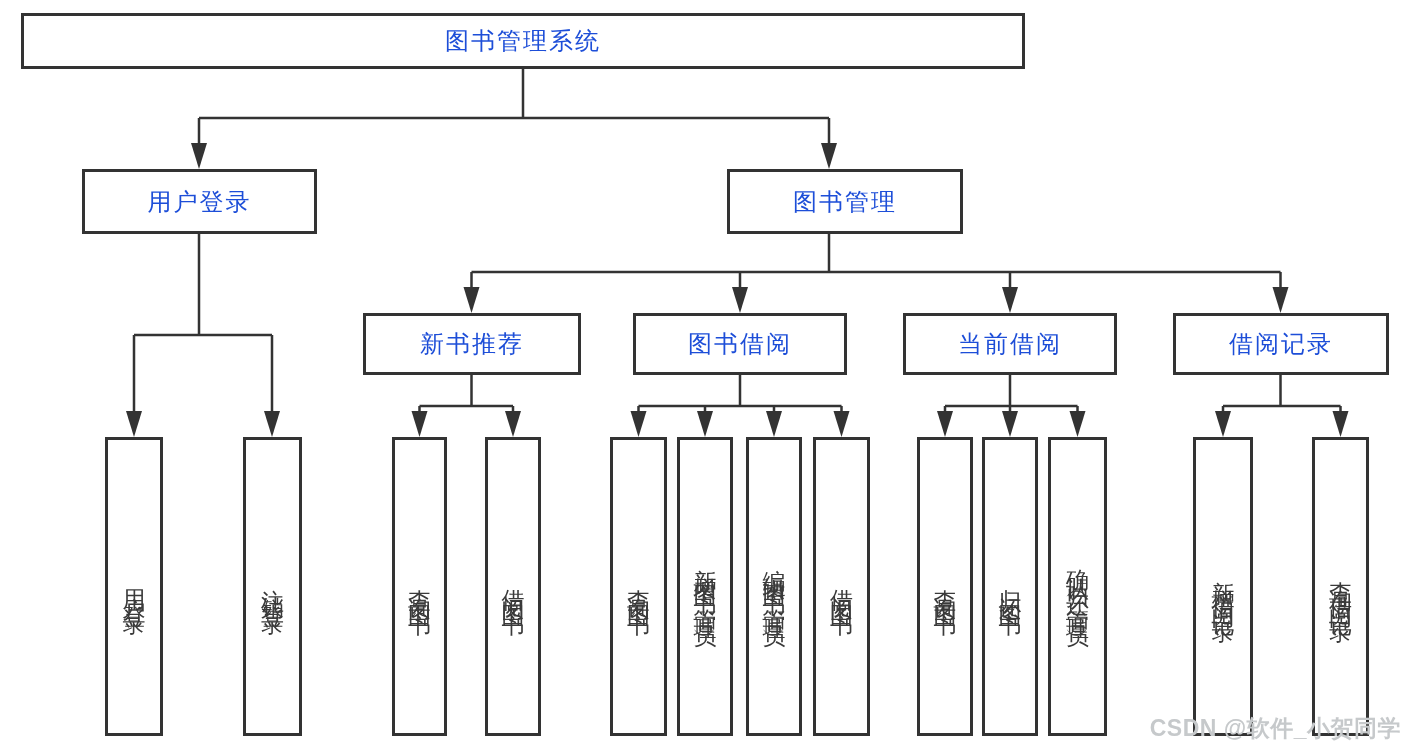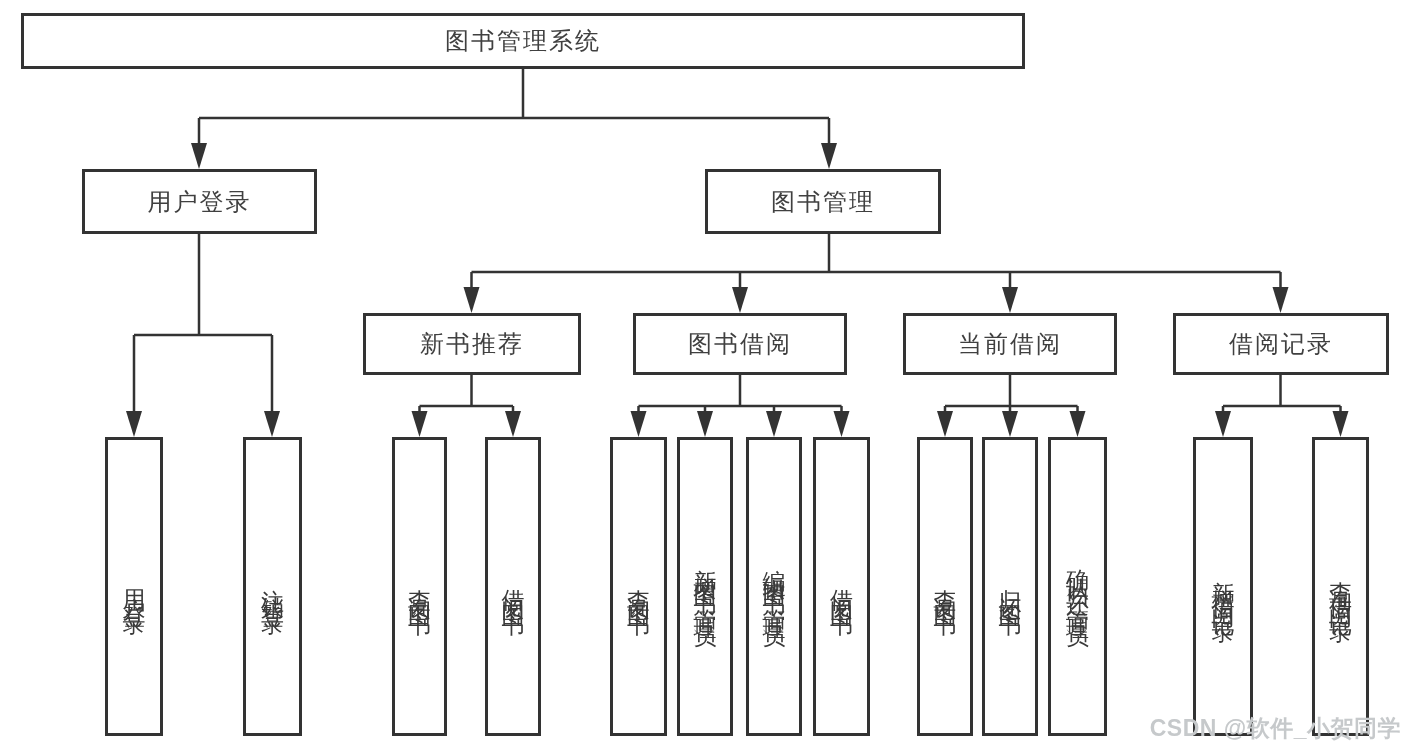--- a/index.html
+++ b/index.html
@@ -24,36 +24,36 @@
     background: #ffffff;
     border: 3px solid #333333;
     display: flex;
     align-items: center;
     justify-content: center;
   }
   .hlabel {
     font-size: 24px;
     letter-spacing: 2px;
     white-space: nowrap;
-    color: #404040;
+    color: #1d4ed8;
   }
   .leaf { top: 437px; height: 299px; }
   .vtext {
     writing-mode: vertical-rl;
     text-orientation: mixed;
     font-size: 23px;
     letter-spacing: 8px;
     line-height: 1;
     white-space: nowrap;
     color: #3a3a3a;
   }
   
   .n-root  { left: 21px;  top: 13px;  width: 1004px; height: 56px; }
   .n-ulb   { left: 82px;  top: 169px; width: 235px;  height: 65px; }
-  .n-bmb   { left: 705px; top: 169px; width: 236px;  height: 65px; font-family: Liberation Serif, serif; }
+  .n-bmb   { left: 727px; top: 169px; width: 236px;  height: 65px; font-family: Liberation Serif, serif; }
   .n-m1    { left: 363px; top: 313px; width: 218px;  height: 62px; }
   .n-m2    { left: 633px; top: 313px; width: 214px;  height: 62px; }
   .n-m3    { left: 903px; top: 313px; width: 214px;  height: 62px; }
   .n-m4    { left: 1173px;top: 313px; width: 216px;  height: 62px; }
   .n-ul1   { left: 105px;  width: 58px; }
   .n-ul2   { left: 243px;  width: 59px; }
   .n-nb1   { left: 392px;  width: 55px; }
   .n-nb2   { left: 485px;  width: 56px; }
   .n-bb1   { left: 610px;  width: 57px; }
   .n-bb2   { left: 677px;  width: 56px; }

